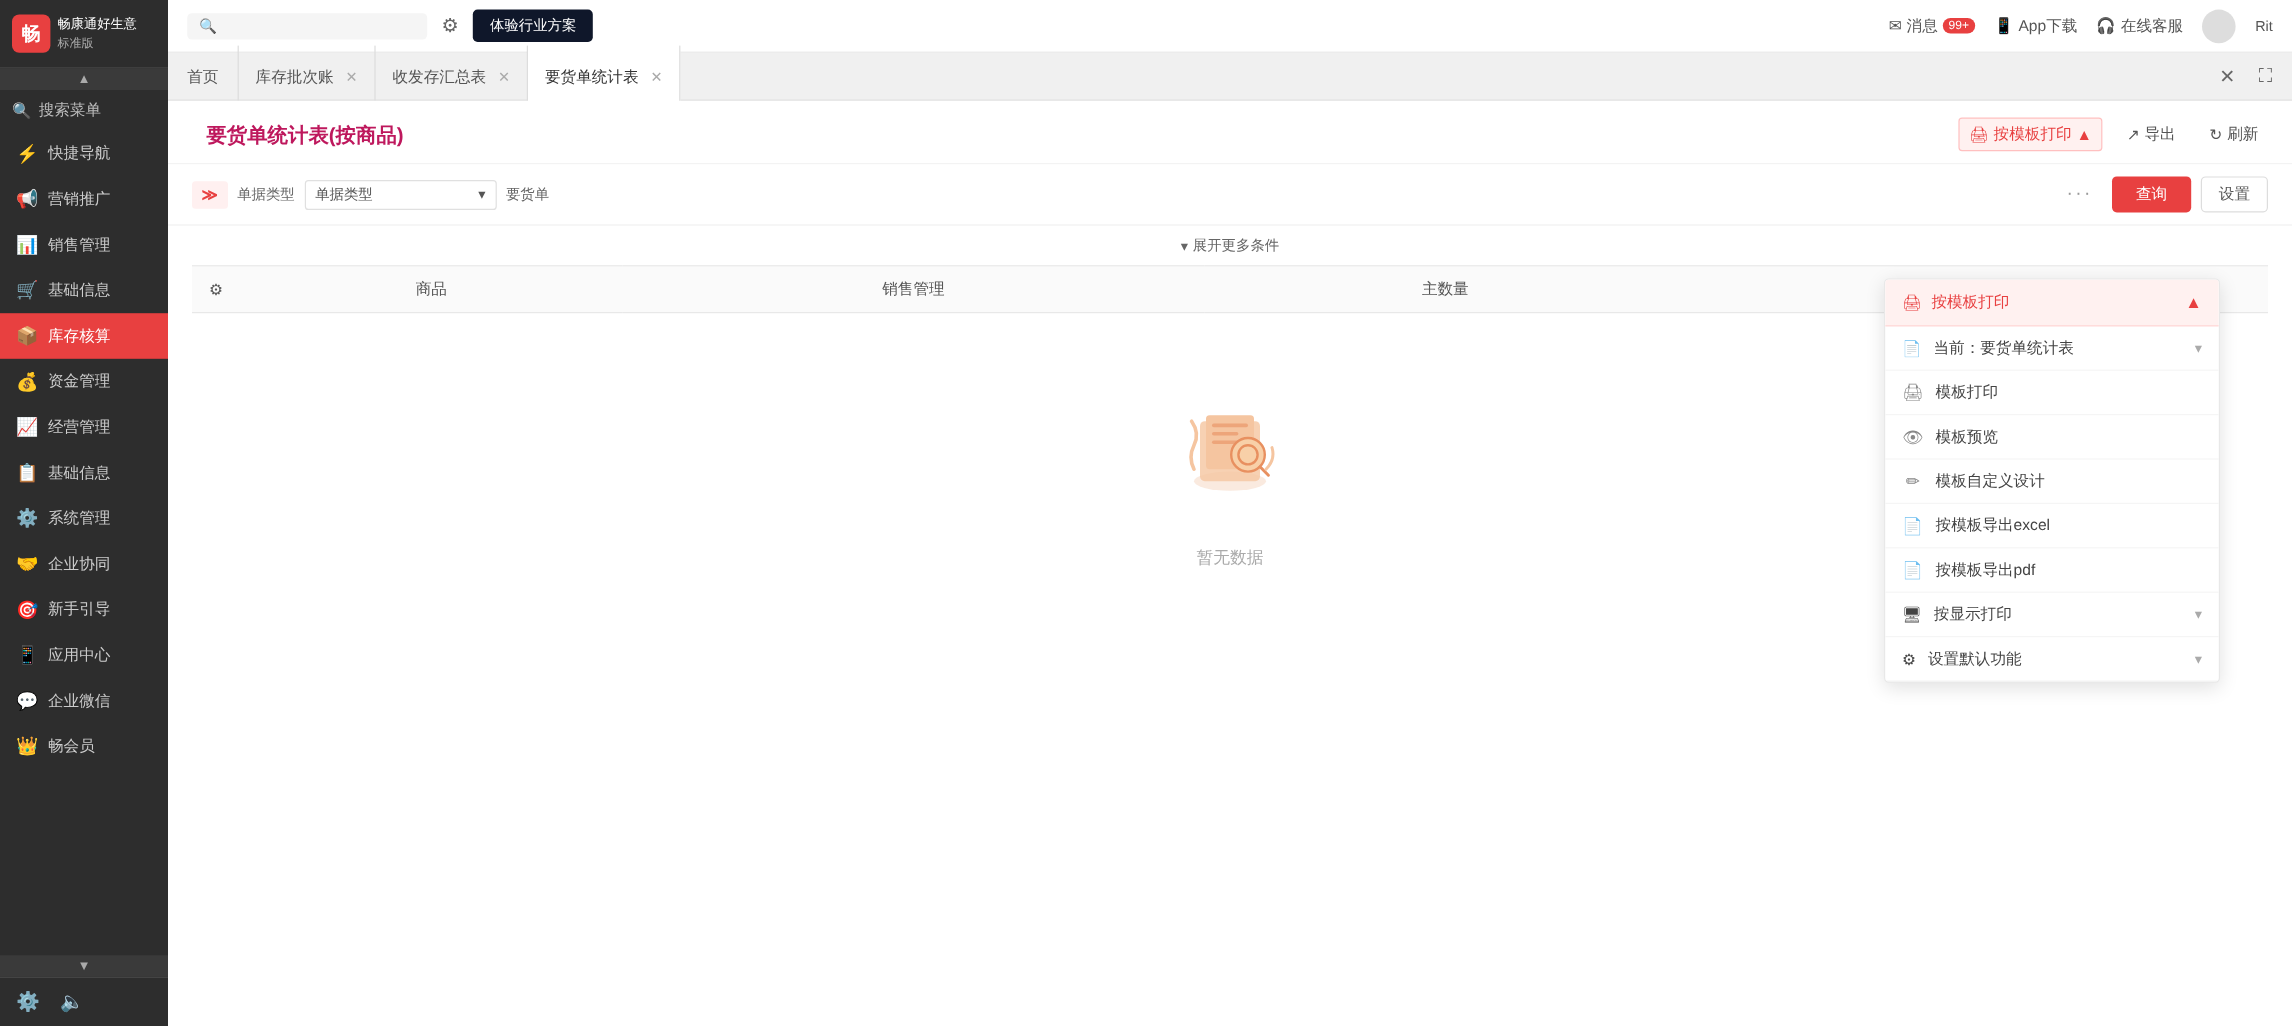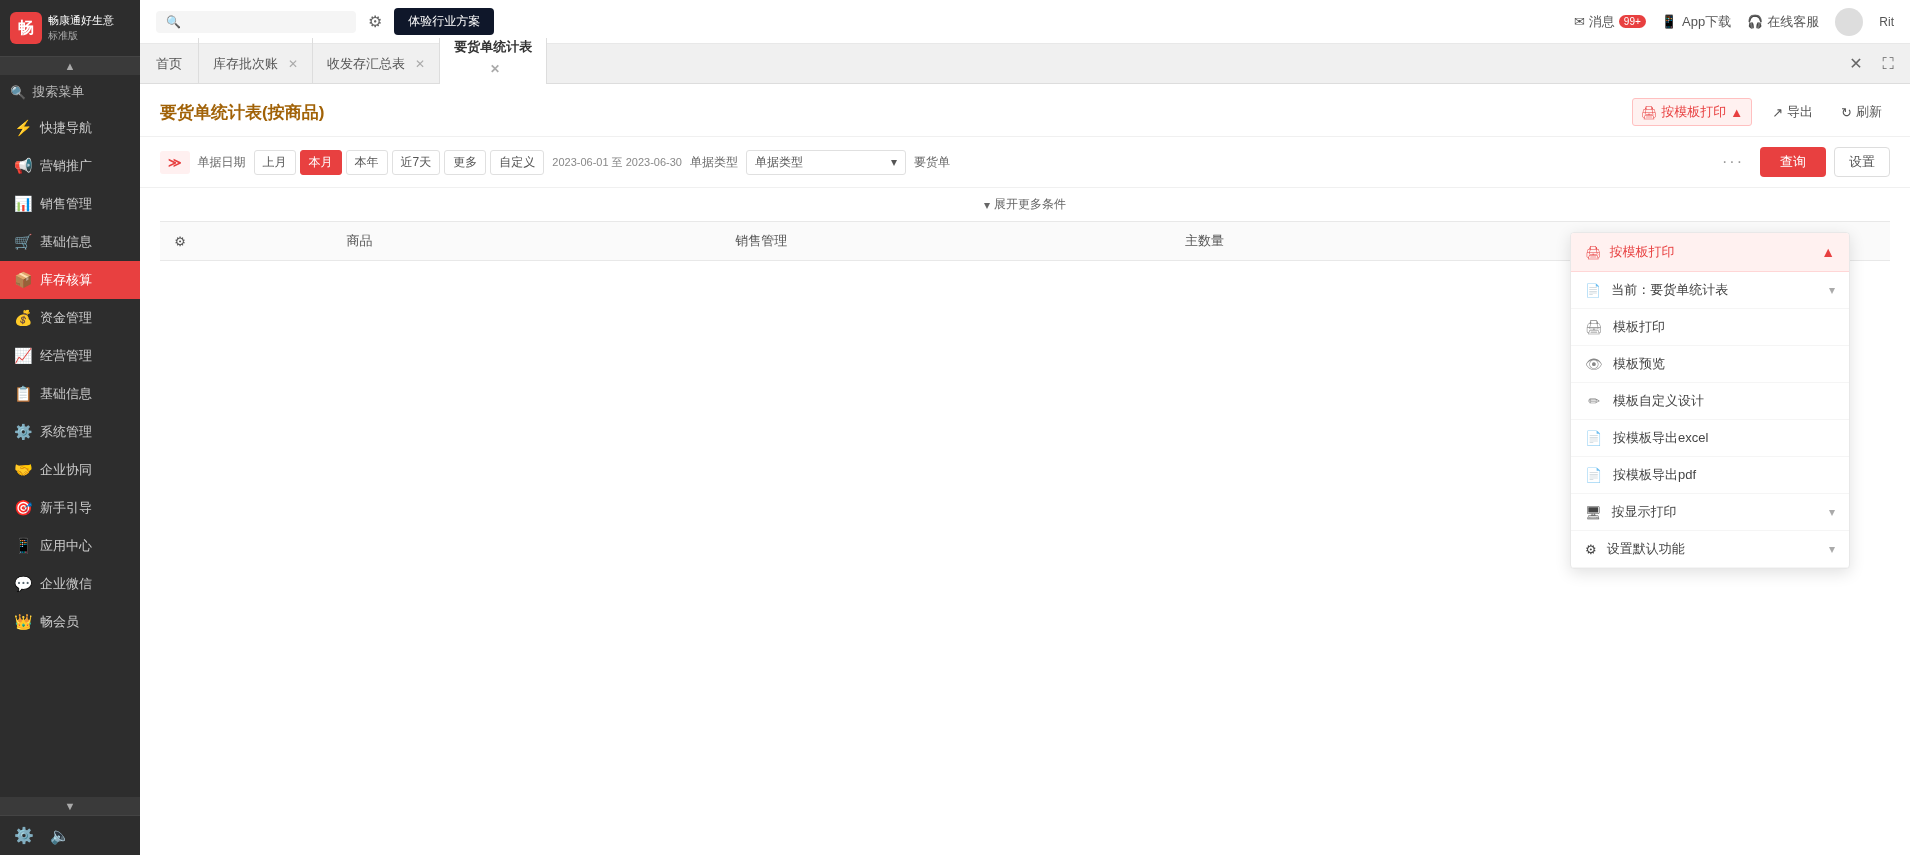--- a/index.html
+++ b/index.html
@@ -164,21 +164,21 @@
       display: flex;
       align-items: center;
       padding: 0 14px;
       font-size: 13px;
       cursor: pointer;
       color: #555;
       border-right: 1px solid #ddd;
       white-space: nowrap;
       gap: 6px;
     }
-    .tab.active { background: #fff; color: #333; font-weight: 700; flex-direction: column; }
+    .tab.active { background: #fff; color: #333; font-weight: 400; }
     .tab .close-btn { color: #aaa; font-size: 12px; margin-left: 4px; }
     .tab-home { padding: 0 16px; color: #555; font-size: 13px; }
     .tabbar-right {
       margin-left: auto;
       display: flex;
       align-items: center;
       padding-right: 8px;
       gap: 4px;
     }
     .tabbar-icon-btn { 
@@ -202,21 +202,22 @@
       padding: 14px 20px 10px;
       background: #fff;
       border-bottom: 1px solid #f0f0f0;
       display: flex;
       align-items: center;
       justify-content: space-between;
     }
     .page-title {
       font-size: 17px;
       font-weight: bold;
-      color: #a16207;
+      color: #be185d;
+      margin-left: 12px;
     }
     .page-actions {
       display: flex;
       align-items: center;
       gap: 12px;
     }
     .action-btn {
       display: flex;
       align-items: center;
       gap: 4px;
@@ -576,30 +577,20 @@
           <span>刷新</span>
         </div>
       </div>
     </div>
 
     <div class="filters">
       <button class="filter-expand">
         <span>≫</span>
       </button>
       <div class="filter-group">
-        <span class="filter-label">单据日期</span>
-        <button class="date-btn">上月</button>
-        <button class="date-btn active">本月</button>
-        <button class="date-btn">本年</button>
-        <button class="date-btn">近7天</button>
-        <button class="date-btn">更多</button>
-        <button class="date-btn">自定义</button>
-        <span class="date-range">2023-06-01 至 2023-06-30</span>
-      </div>
-      <div class="filter-group">
         <span class="filter-label">单据类型</span>
         <div class="filter-select">
           <span>单据类型</span>
           <span>▾</span>
         </div>
       </div>
       <div class="filter-group">
         <span class="filter-label">要货单</span>
       </div>
       <div class="filter-actions-right">
@@ -627,20 +618,38 @@
             <th>销售管理</th>
             <th>主数量</th>
             <th>零售金额</th>
           </tr>
         </thead>
         <tbody>
         </tbody>
       </table>
     </div>
 
+    <div class="empty-state">
+      <div class="empty-icon">
+        <svg width="100" height="100" viewBox="0 0 100 100" fill="none" xmlns="http://www.w3.org/2000/svg">
+          <ellipse cx="50" cy="80" rx="30" ry="8" fill="#f5d5c0" opacity="0.5"></ellipse>
+          <rect x="25" y="30" width="50" height="50" rx="4" fill="#f5c5a0" opacity="0.8"></rect>
+          <rect x="30" y="25" width="40" height="45" rx="3" fill="#f5c5a0"></rect>
+          <rect x="35" y="32" width="30" height="3" rx="1.5" fill="#e89060" opacity="0.6"></rect>
+          <rect x="35" y="39" width="22" height="3" rx="1.5" fill="#e89060" opacity="0.6"></rect>
+          <rect x="35" y="46" width="26" height="3" rx="1.5" fill="#e89060" opacity="0.6"></rect>
+          <circle cx="65" cy="58" r="14" fill="#f8d0a8" stroke="#e89060" stroke-width="2"></circle>
+          <circle cx="65" cy="58" r="8" fill="none" stroke="#e89060" stroke-width="2"></circle>
+          <line x1="75" y1="68" x2="82" y2="75" stroke="#e89060" stroke-width="2.5" stroke-linecap="round"></line>
+          <path d="M20 70 Q15 60 20 50 Q25 40 18 30" stroke="#f5c5a0" stroke-width="3" fill="none" stroke-linecap="round"></path>
+          <path d="M80 70 Q88 62 85 52" stroke="#f5c5a0" stroke-width="2.5" fill="none" stroke-linecap="round"></path>
+        </svg>
+      </div>
+      <div class="empty-text">暂无数据</div>
+    </div>
 
     <div class="dropdown-menu">
       <div class="dropdown-header">
         <div class="dropdown-header-left">
           <span>🖨</span>
           <span>按模板打印</span>
         </div>
         <span class="dropdown-header-right">▲</span>
       </div>
 

